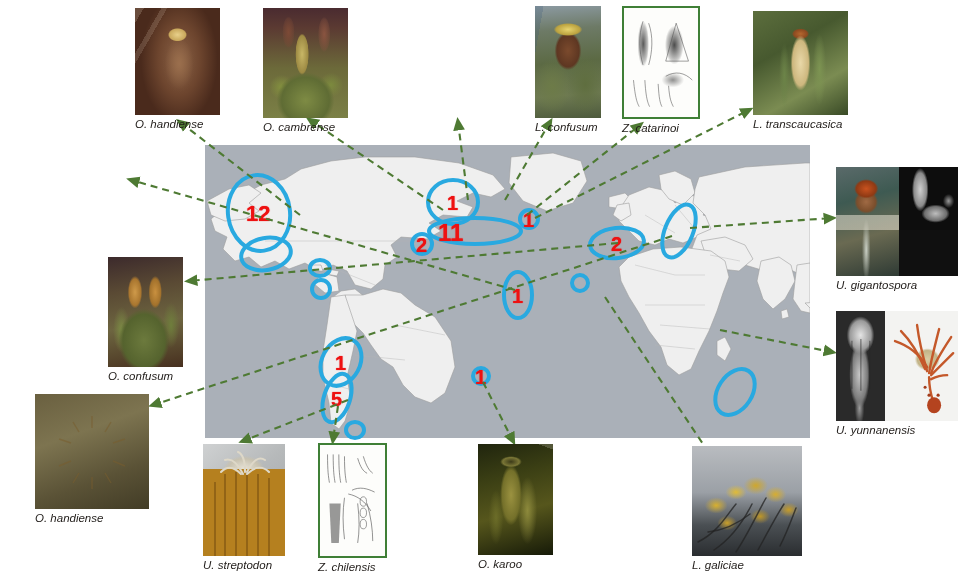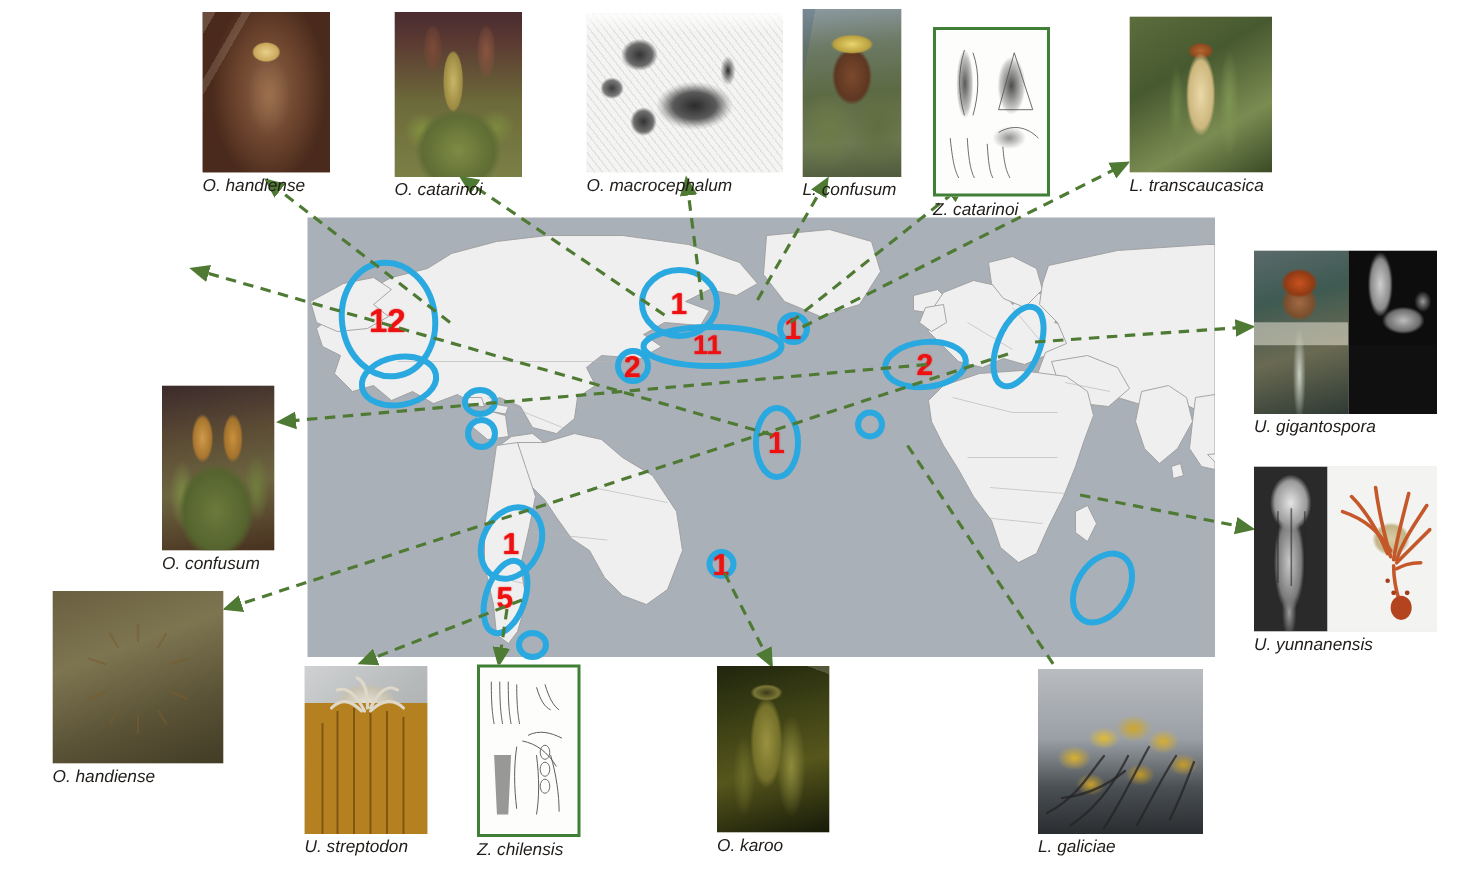--- a/index.html
+++ b/index.html
@@ -168,21 +168,21 @@
         </g>
     </svg>
   </div>
 
   <div id="numbers">
       <div class="num" style="font-size: 22px; left: 246px; top: 203px;">12</div>
       <div class="num" style="font-size: 20px; left: 335px; top: 353px;">1</div>
       <div class="num" style="font-size: 20px; left: 331px; top: 389px;">5</div>
       <div class="num" style="font-size: 20px; left: 416px; top: 235px;">2</div>
       <div class="num" style="font-size: 20px; left: 447px; top: 193px;">1</div>
-      <div class="num" style="font-size: 18px; left: 462px; top: 221px;">11</div>
+      <div class="num" style="font-size: 24px; left: 438px; top: 221px;">11</div>
       <div class="num" style="font-size: 20px; left: 523px; top: 210px;">1</div>
       <div class="num" style="font-size: 20px; left: 512px; top: 286px;">1</div>
       <div class="num" style="font-size: 20px; left: 475px; top: 367px;">1</div>
       <div class="num" style="font-size: 20px; left: 611px; top: 234px;">2</div>
     </div>
 
   <svg class="arrows" viewBox="0 0 980 587">
     <defs>
       <marker id="ah" markerWidth="7" markerHeight="7" refX="4" refY="3.2" orient="auto" markerUnits="strokeWidth">
         <path d="M0,0.4 L6.4,3.2 L0,6 z" fill="#4e7a33"></path>
@@ -224,51 +224,38 @@
     <div class="frame" style="width:85px;height:110px;">
       <div class="ph" style="background:linear-gradient(180deg,#4a2b30 0%,#5b3a32 18%,#6c6a3a 55%,#7b8046 100%);"></div>
       <div class="ph" style="background:
         radial-gradient(ellipse 11% 26% at 46% 42%, #c8b766 0%, #9d8a43 65%, rgba(0,0,0,0) 72%),
         radial-gradient(ellipse 9% 18% at 30% 22%, #7d4a36 0%, rgba(125,74,54,0.3) 70%, rgba(0,0,0,0) 80%),
         radial-gradient(ellipse 9% 20% at 72% 24%, #8a5440 0%, rgba(138,84,64,0.3) 70%, rgba(0,0,0,0) 80%),
         radial-gradient(ellipse 40% 30% at 50% 84%, #7e8b44 0%, #5f6c34 70%, rgba(0,0,0,0) 85%),
         radial-gradient(ellipse 18% 14% at 22% 72%, #84913f 0%, rgba(0,0,0,0) 80%),
         radial-gradient(ellipse 18% 14% at 80% 70%, #7c8a3e 0%, rgba(0,0,0,0) 80%);"></div>
     </div>
-    <div class="cap">O. catarinoi</div>
-  </div>
-
-  <div class="panel" style="left:391px;top:9px;width:131px;">
-    <div class="frame" style="width:131px;height:106px;background:#f4f4f2;">
-      <div class="ph" style="background:
-        radial-gradient(ellipse 26% 20% at 55% 58%, #2b2b2b 0%, #5a5a5a 42%, rgba(120,120,120,0.25) 66%, rgba(0,0,0,0) 76%),
-        radial-gradient(ellipse 13% 14% at 27% 26%, #343434 0%, #6b6b6b 50%, rgba(0,0,0,0) 72%),
-        radial-gradient(ellipse 8% 9% at 13% 47%, #3c3c3c 0%, #7a7a7a 55%, rgba(0,0,0,0) 75%),
-        radial-gradient(ellipse 9% 12% at 29% 68%, #333 0%, #6f6f6f 55%, rgba(0,0,0,0) 75%),
-        radial-gradient(ellipse 5% 12% at 72% 36%, #2e2e2e 0%, rgba(0,0,0,0) 78%),
-        repeating-linear-gradient(52deg, rgba(0,0,0,0.07) 0 1px, rgba(0,0,0,0) 1px 4px);"></div>
-      <div class="ph" style="background:linear-gradient(0deg, rgba(255,255,255,0.0) 88%, rgba(255,255,255,0.85) 100%);"></div>
-    </div>
-    <div class="cap">O. macrocephalum</div>
-  </div>
+    <div class="cap">O. cambrense</div>
+  </div>
+
 
   <div class="panel" style="left:535px;top:6px;width:66px;">
     <div class="frame" style="width:66px;height:112px;">
       <div class="ph" style="background:linear-gradient(175deg,#8c9aa2 0%,#6d7a66 22%,#5c6a44 50%,#6e7a52 78%,#4d5a3c 100%);"></div>
       <div class="ph" style="background:
         radial-gradient(ellipse 30% 8% at 50% 21%, #e8d46e 0%, #bba23f 60%, rgba(0,0,0,0) 72%),
         radial-gradient(ellipse 26% 22% at 50% 40%, #7b4a2d 0%, #5e3722 65%, rgba(0,0,0,0) 78%),
         radial-gradient(ellipse 36% 30% at 26% 72%, #6d7b48 0%, rgba(0,0,0,0) 80%),
         radial-gradient(ellipse 36% 32% at 76% 70%, #5f6e3f 0%, rgba(0,0,0,0) 80%),
         linear-gradient(100deg, rgba(60,90,120,0.25) 0 10%, rgba(0,0,0,0) 10% 100%);"></div>
     </div>
     <div class="cap">L. confusum</div>
   </div>
 
-  <div class="panel" style="left:622px;top:18px;width:98px;">
+  <div class="panel" style="left:622px;top:6px;width:98px;">
     <div class="frame green" style="width:78px;height:113px;">
       <div class="ph" style="background:
         radial-gradient(ellipse 11% 30% at 26% 33%, rgba(60,60,60,0.85) 0%, rgba(110,110,110,0.4) 55%, rgba(0,0,0,0) 70%),
         radial-gradient(ellipse 17% 24% at 68% 34%, rgba(45,45,45,0.85) 0%, rgba(110,110,110,0.35) 60%, rgba(0,0,0,0) 74%),
         radial-gradient(ellipse 20% 9% at 66% 66%, rgba(70,70,70,0.6) 0%, rgba(0,0,0,0) 76%),
         linear-gradient(0deg, rgba(0,0,0,0) 0 0, rgba(0,0,0,0) 100%);"></div>
       <svg class="ph" viewBox="0 0 78 113" preserveAspectRatio="none">
         <g stroke="#555" stroke-width="0.6" fill="none">
           <path d="M20,14 C15,30 16,46 20,60"></path>
           <path d="M26,16 C31,30 30,46 26,60"></path>

